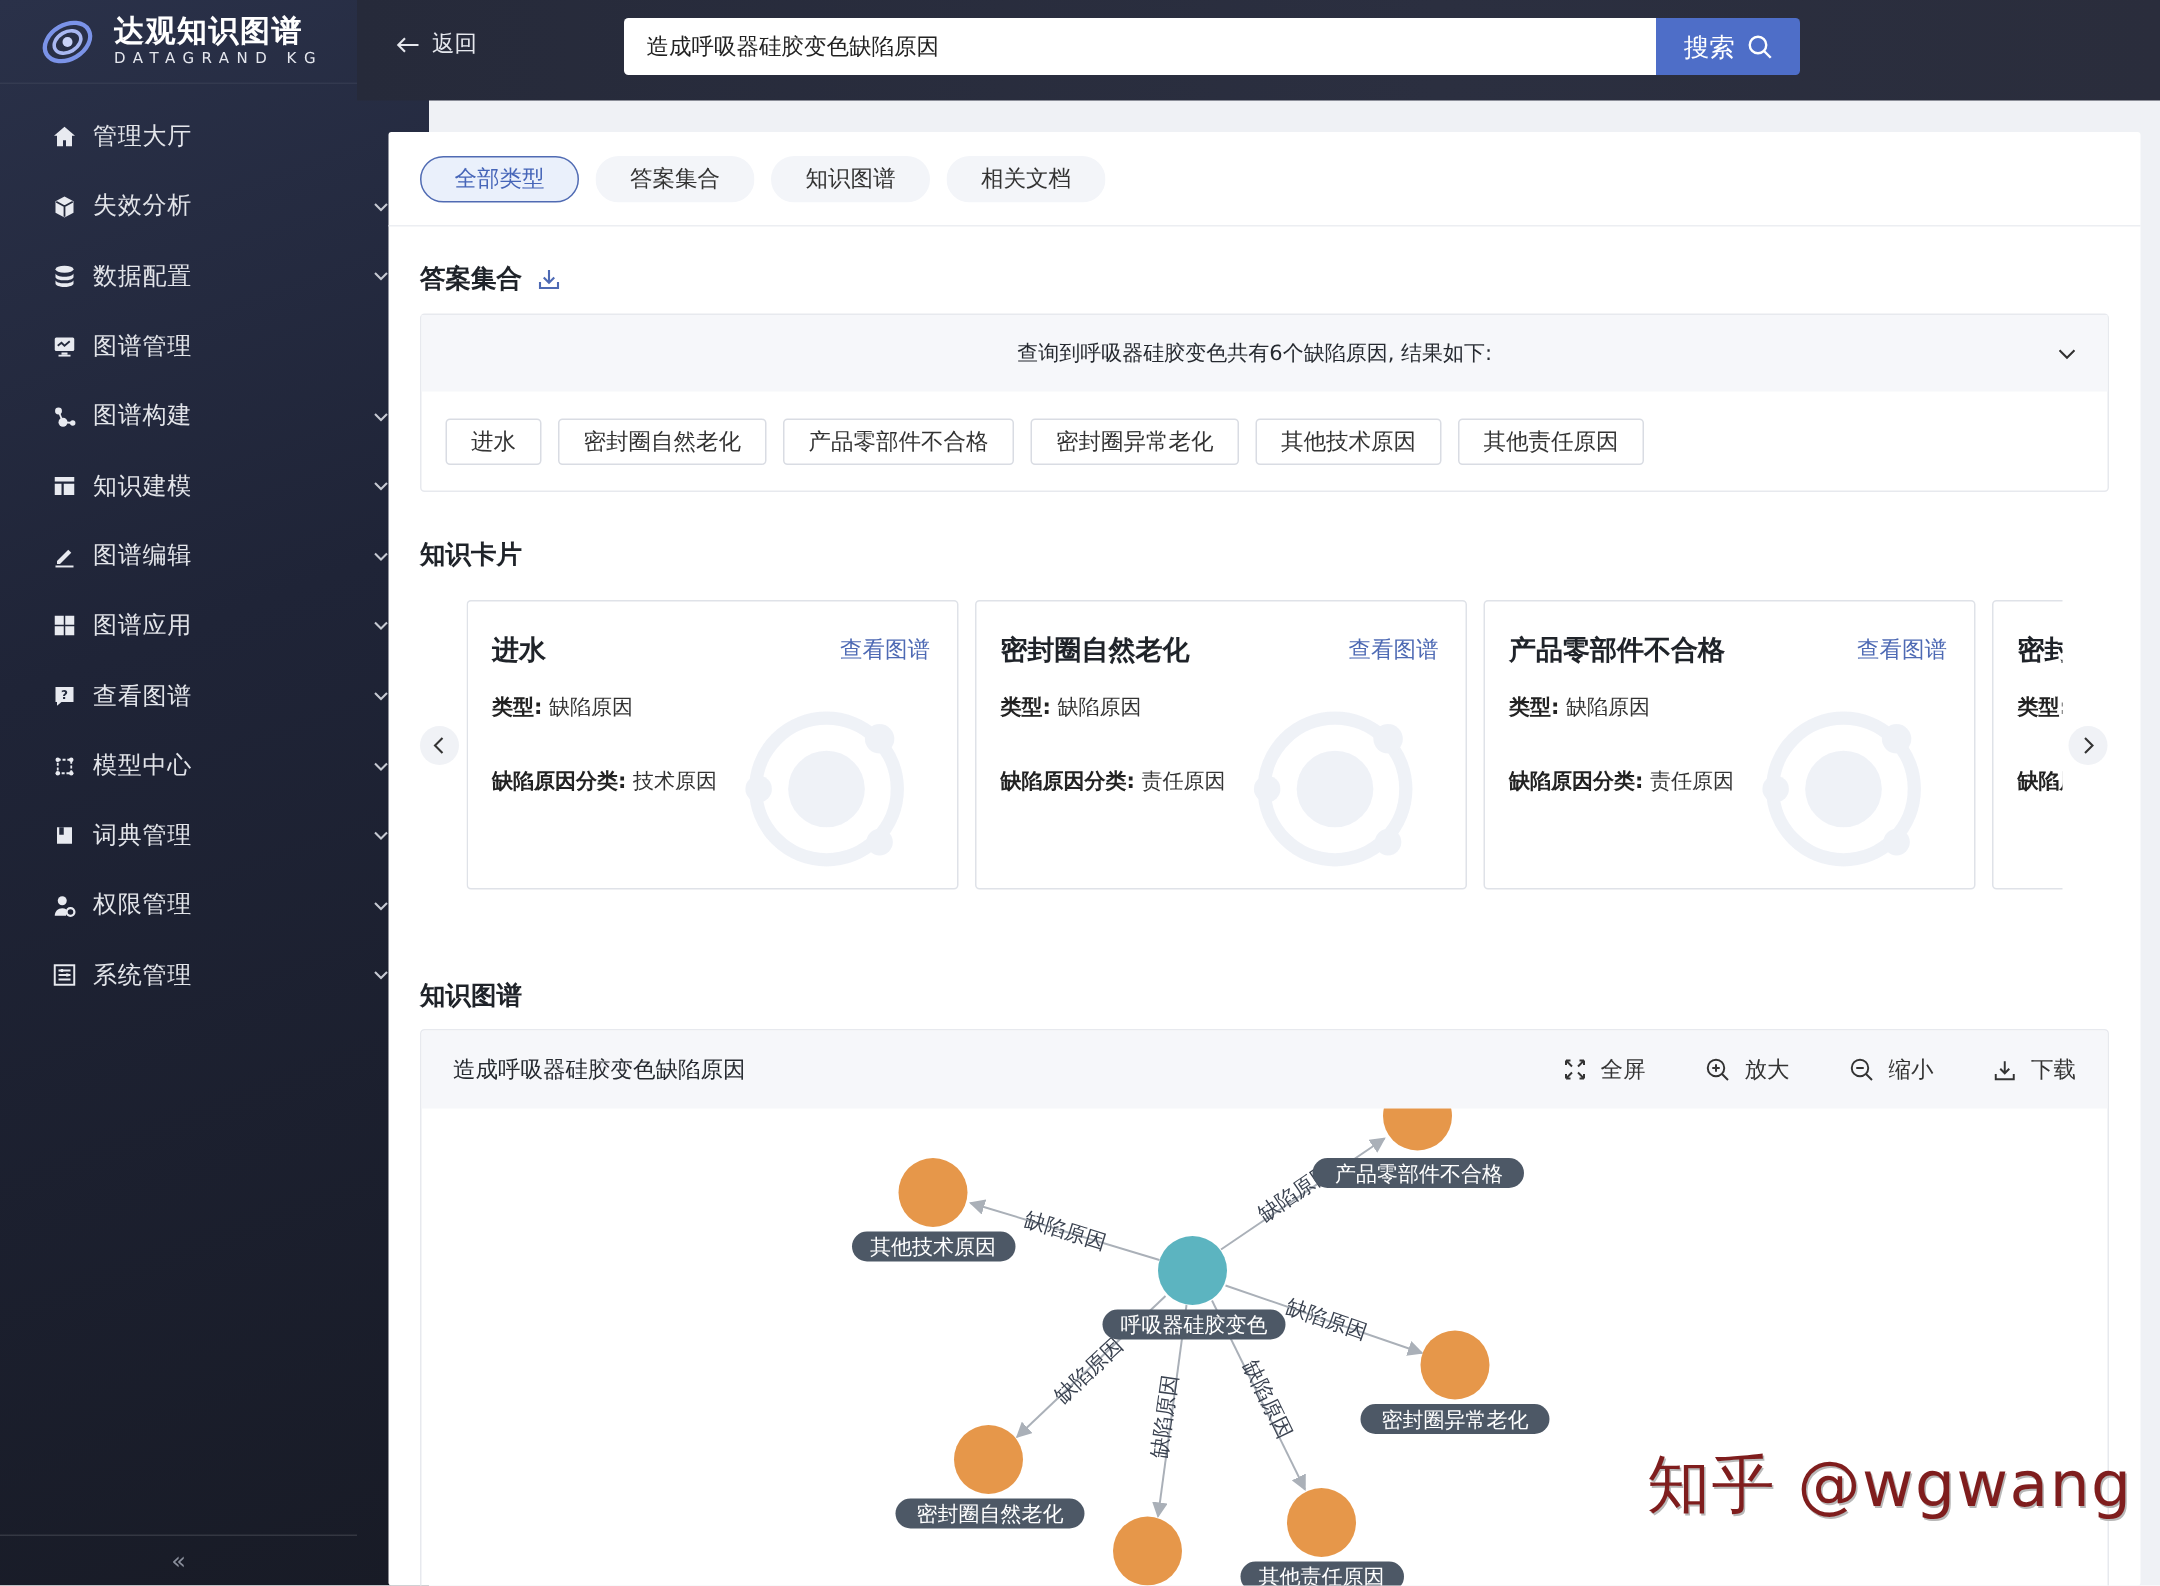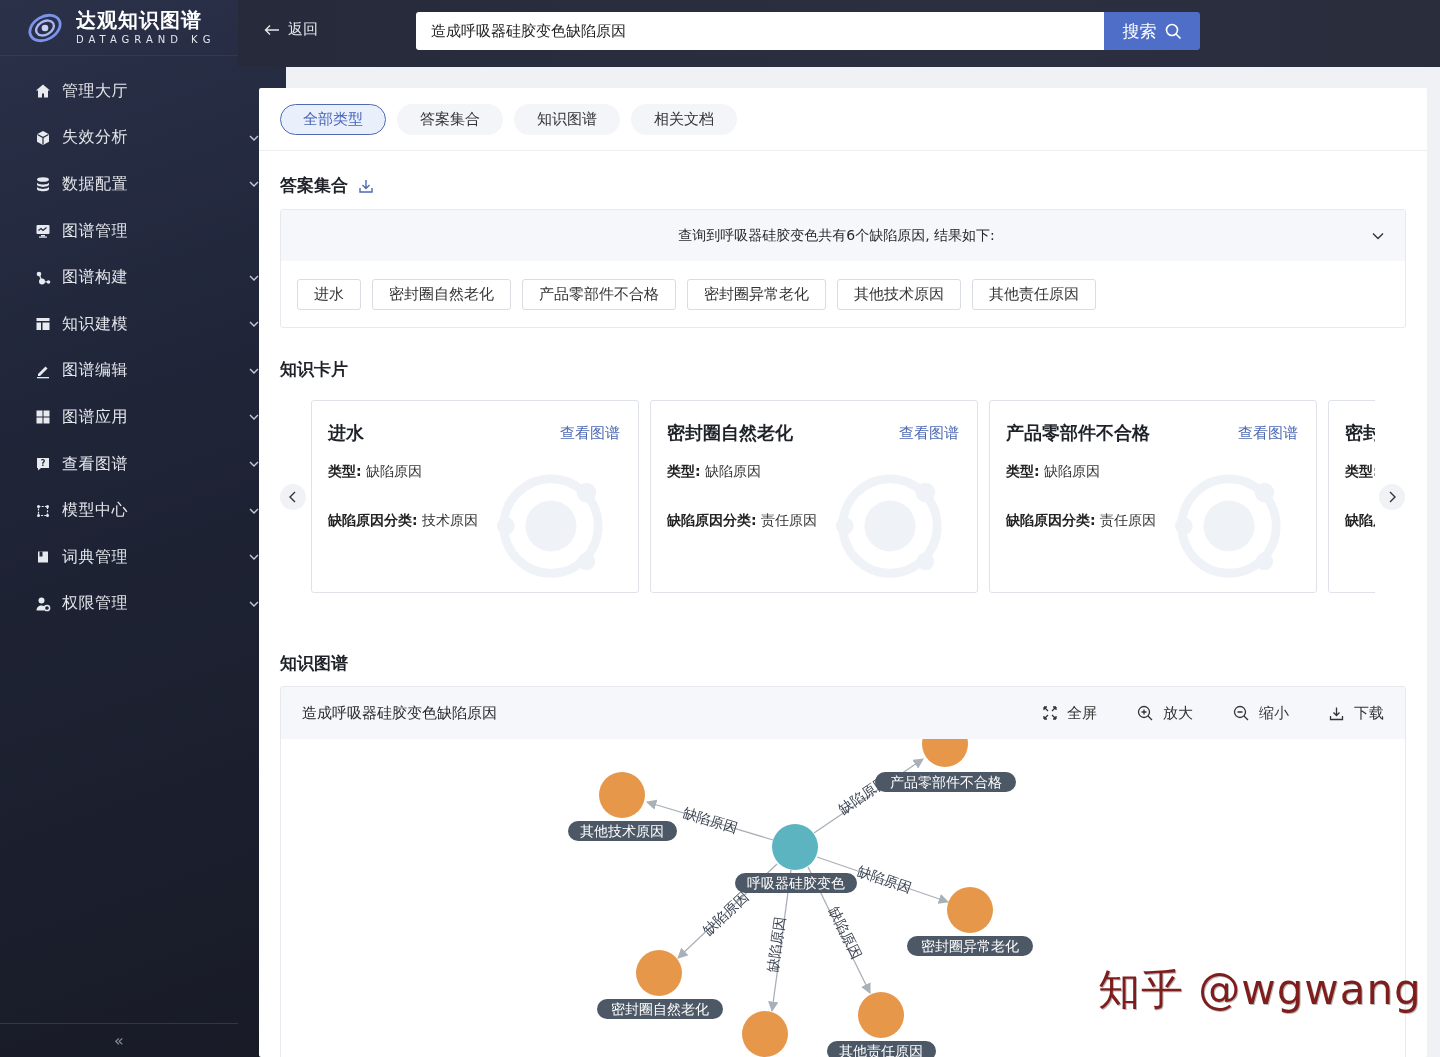--- a/index.html
+++ b/index.html
@@ -232,20 +232,34 @@
             <circle cx="6.5" cy="4.5" r="3" fill="currentColor"></circle>
             <path d="M1.5 14.5c0-3 2.2-5 5-5 1 0 1.8.2 2.5.6V14.5z" fill="currentColor"></path>
             <circle cx="12" cy="12" r="2.6" fill="none" stroke="currentColor" stroke-width="1.5"></circle>
           </svg>
         </span>
       <span class="nav-label">权限管理</span>
       <svg class="nav-chevron" viewBox="0 0 12 12">
           <path d="M2 4l4 4 4-4" stroke="currentColor" stroke-width="1.4" fill="none"></path>
         </svg>
     </div>
+    <div class="nav-item">
+      <span class="nav-icon">
+          <svg width="16" height="16" viewBox="0 0 16 16">
+            <rect x="1.5" y="1.5" width="13" height="13" fill="none" stroke="currentColor" stroke-width="1.3"></rect>
+            <path d="M4 5h8M4 8h8M4 11h8" stroke="currentColor" stroke-width="1.2"></path>
+            <rect x="5.5" y="4" width="1.6" height="2" fill="currentColor"></rect>
+            <rect x="9" y="7" width="1.6" height="2" fill="currentColor"></rect>
+          </svg>
+        </span>
+      <span class="nav-label">系统管理</span>
+      <svg class="nav-chevron" viewBox="0 0 12 12">
+          <path d="M2 4l4 4 4-4" stroke="currentColor" stroke-width="1.4" fill="none"></path>
+        </svg>
+    </div>
   </nav>
 
   <div class="collapse-bar">
     <span>«</span>
   </div>
 </aside>
 
 <header class="topbar">
   <div class="back">
     <svg width="16" height="12" viewBox="0 0 16 12">

